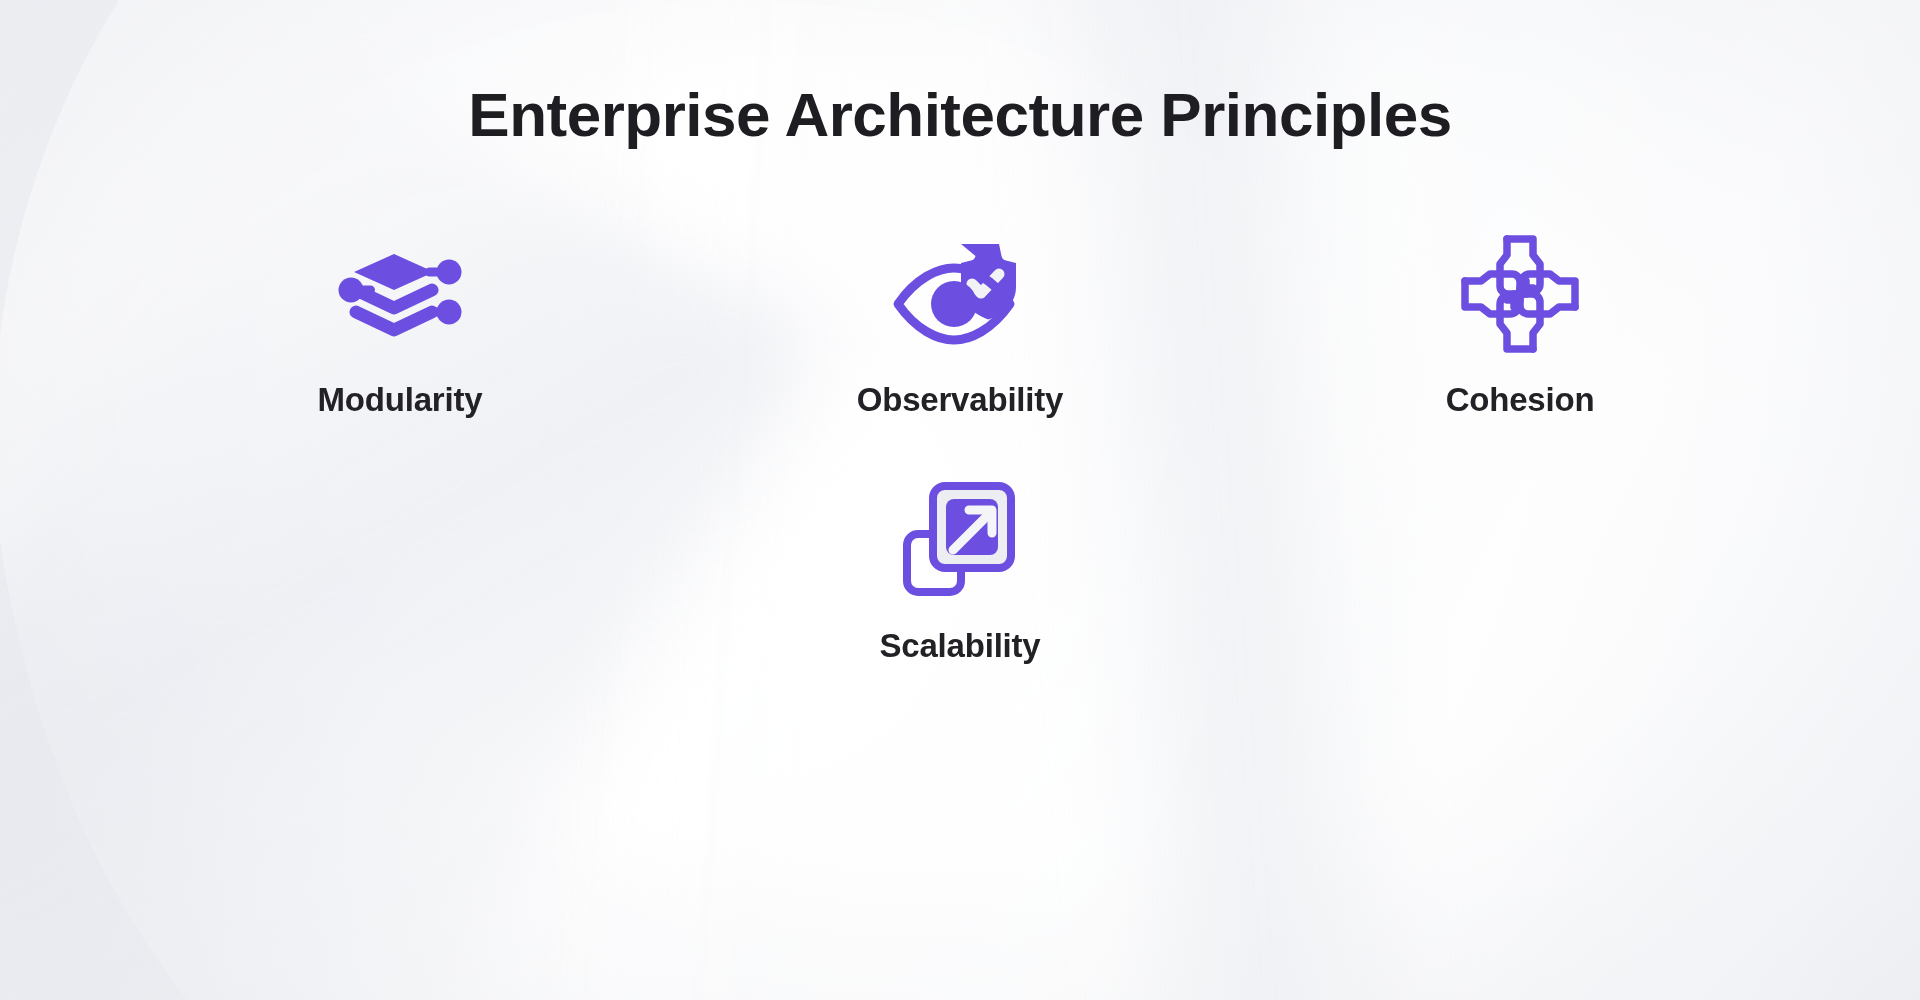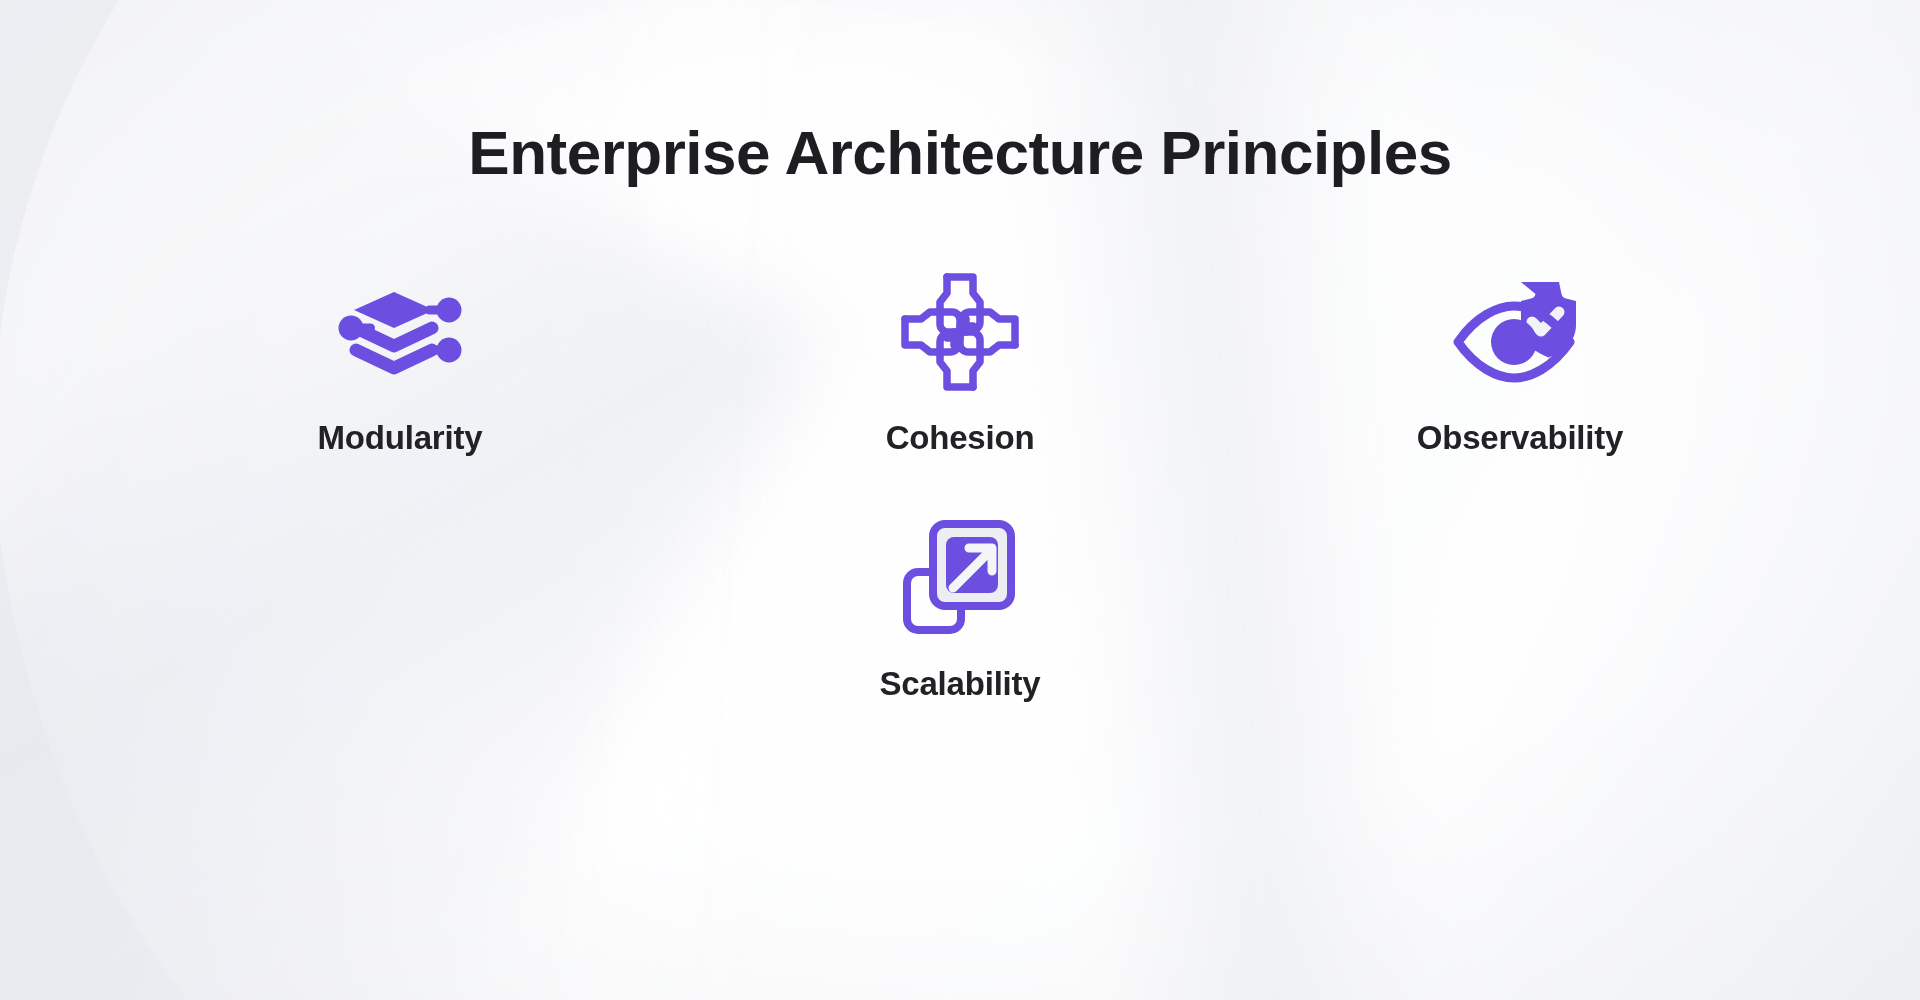--- a/index.html
+++ b/index.html
@@ -106,21 +106,21 @@
   #content {
     position:relative;
     z-index:5;
     width:1920px; height:1000px;
     display:flex;
     flex-direction:column;
     align-items:center;
   }
 
   #page-title {
-    margin-top:120px;
+    margin-top:82px;
     font-size:62px;
     font-weight:700;
     letter-spacing:-0.5px;
     color:#1E1E22;
     text-align:center;
     line-height:1.05;
     white-space:nowrap;
   }
 
   .principles-grid {
@@ -207,20 +207,39 @@
 
               <rect x="88" y="65.5" width="22" height="9" rx="4.5" fill="#6C4FE0"></rect>
               <circle cx="112" cy="70" r="12.5" fill="#6C4FE0"></circle>
             </svg>
           </div>
           <div class="principle-label">Modularity</div>
         </div>
 
         <div class="principle-item">
           <div class="principle-icon">
+            <svg width="132" height="112" viewBox="0 0 132 112" fill="none">
+
+              <path d="M73 6 h38 l2.5 12 a6 6 0 0 0 4.5 4.5 L128 25 v24
+                       c0 17 -13 27 -27.5 32.5 C86 76 73 66 73 49 V25
+                       l10 -2.5 a6 6 0 0 0 4.5 -4.5 Z" fill="#6C4FE0" transform="translate(-6,0)"></path>
+
+              <path d="M78 46 l9 9 l18 -19" stroke="#F2F3F6" stroke-width="11" stroke-linecap="round" stroke-linejoin="round" fill="none"></path>
+
+              <path d="M4 66 C22 40 44 30 60 30 C76 30 98 40 116 66
+                       C98 92 76 102 60 102 C44 102 22 92 4 66 Z" stroke="#6C4FE0" stroke-width="9" stroke-linejoin="round" fill="none"></path>
+
+              <circle cx="60" cy="66" r="23" fill="#6C4FE0"></circle>
+            </svg>
+          </div>
+          <div class="principle-label">Observability</div>
+        </div>
+
+        <div class="principle-item">
+          <div class="principle-icon">
             <svg width="118" height="118" viewBox="0 0 118 118" fill="none" stroke="#6C4FE0" stroke-width="7.5" stroke-linecap="round" stroke-linejoin="round">
 
               <path d="M46 4 h26 v16 l7 9 v20 a9 9 0 0 1 -9 9 h-2"></path>
               <path d="M46 4 v16 l-7 9 v22 a8 8 0 0 0 8 8 h18"></path>
               <path d="M65 46 v11"></path>
 
               <path d="M72 114 h-26 v-16 l-7 -9 v-20 a9 9 0 0 1 9 -9 h2"></path>
               <path d="M72 114 v-16 l7 -9 v-22 a8 8 0 0 0 -8 -8 h-18"></path>
               <path d="M53 72 v-11"></path>
 
@@ -229,39 +248,20 @@
               <path d="M46 65 h11"></path>
 
               <path d="M114 72 v-26 h-16 l-9 -7 h-20 a9 9 0 0 0 -9 9 v2"></path>
               <path d="M114 72 h-16 l-9 7 h-22 a8 8 0 0 1 -8 -8 v-18"></path>
               <path d="M72 53 h-11"></path>
             </svg>
           </div>
           <div class="principle-label">Cohesion</div>
         </div>
 
-        <div class="principle-item">
-          <div class="principle-icon">
-            <svg width="132" height="112" viewBox="0 0 132 112" fill="none">
-
-              <path d="M73 6 h38 l2.5 12 a6 6 0 0 0 4.5 4.5 L128 25 v24
-                       c0 17 -13 27 -27.5 32.5 C86 76 73 66 73 49 V25
-                       l10 -2.5 a6 6 0 0 0 4.5 -4.5 Z" fill="#6C4FE0" transform="translate(-6,0)"></path>
-
-              <path d="M78 46 l9 9 l18 -19" stroke="#F2F3F6" stroke-width="11" stroke-linecap="round" stroke-linejoin="round" fill="none"></path>
-
-              <path d="M4 66 C22 40 44 30 60 30 C76 30 98 40 116 66
-                       C98 92 76 102 60 102 C44 102 22 92 4 66 Z" stroke="#6C4FE0" stroke-width="9" stroke-linejoin="round" fill="none"></path>
-
-              <circle cx="60" cy="66" r="23" fill="#6C4FE0"></circle>
-            </svg>
-          </div>
-          <div class="principle-label">Observability</div>
-        </div>
-
       </div>
 
       <div class="principle-row row-bottom">
 
         <div class="principle-item">
           <div class="principle-icon">
             <svg width="118" height="120" viewBox="0 0 118 120" fill="none">
 
               <rect x="6" y="54" width="54" height="58" rx="11" stroke="#6C4FE0" stroke-width="8" fill="none"></rect>
 

